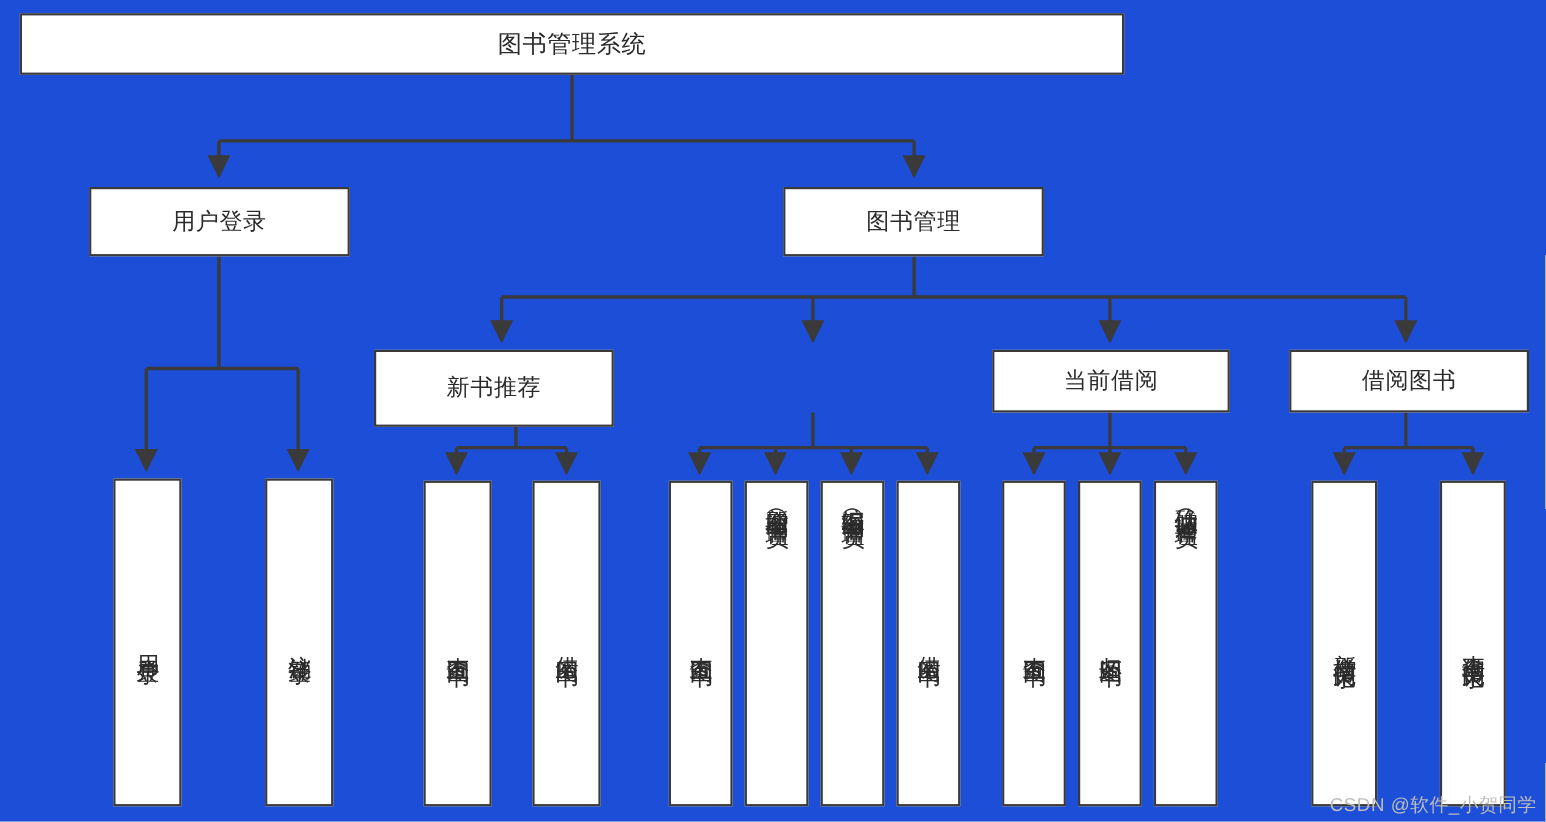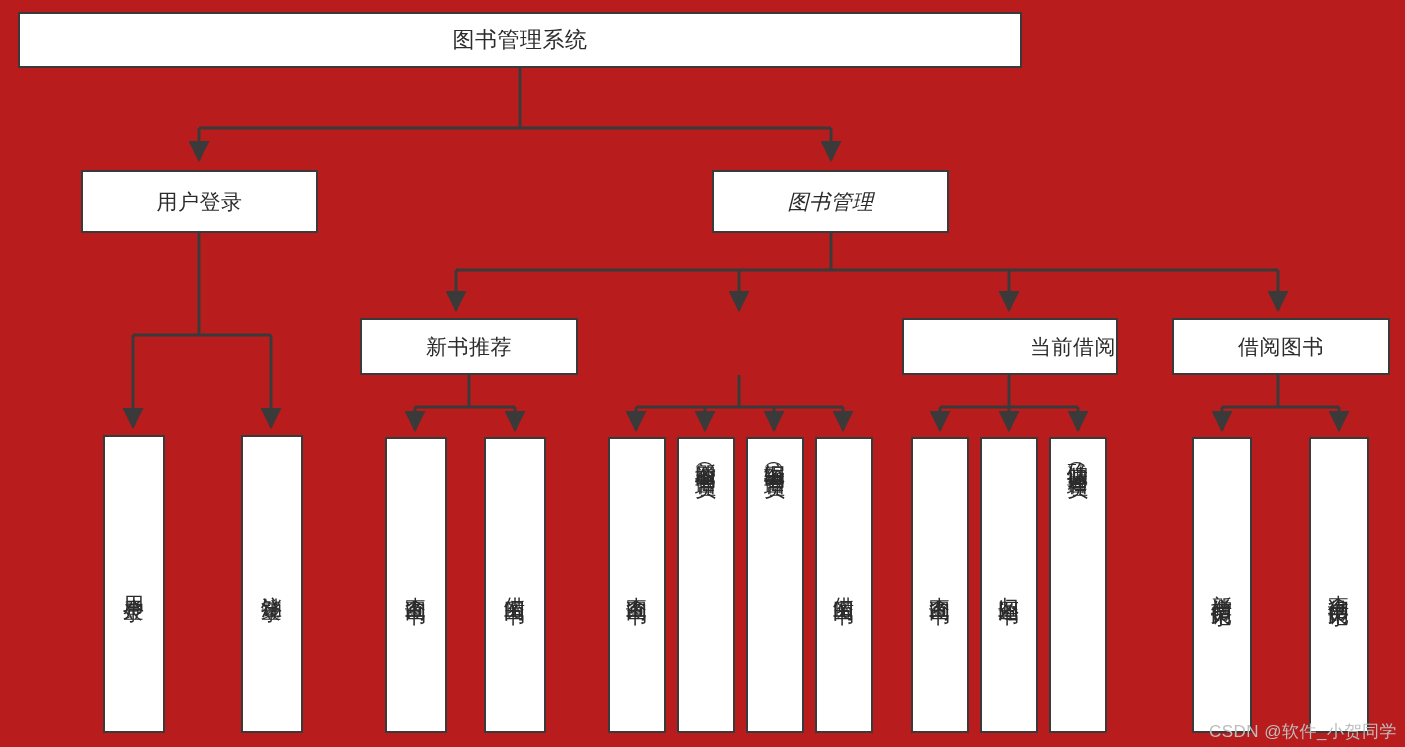--- a/index.html
+++ b/index.html
@@ -7,21 +7,21 @@
     padding: 0;
     background: #ffffff;
   }
   body {
     font-family: "Liberation Sans", "DejaVu Sans", sans-serif;
   }
   #canvas {
     position: relative;
     width: 1405px;
     height: 747px;
-    background: #b91c1c;
+    background: #1d4ed8;
     overflow: hidden;
   }
   #connectors {
     position: absolute;
     left: 0;
     top: 0;
     width: 1405px;
     height: 747px;
   }
   .node {
@@ -133,28 +133,28 @@
     </g>
   </svg>
 
   <div class="node h-node root" style="left:18px; top:12px; width:1004px; height:56px;">
     <span class="node-label">图书管理系统</span>
   </div>
 
   <div class="node h-node" style="left:81px; top:170px; width:237px; height:63px;">
     <span class="node-label">用户登录</span>
   </div>
-  <div class="node h-node" style="left:712px; top:170px; width:237px; height:63px;font-style:italic;">
+  <div class="node h-node" style="left:712px; top:170px; width:237px; height:63px;">
     <span class="node-label">图书管理</span>
   </div>
 
-  <div class="node h-node" style="left:360px; top:318px; width:218px; height:57px;">
+  <div class="node h-node" style="left:340px; top:318px; width:218px; height:70px;">
     <span class="node-label">新书推荐</span>
   </div>
-  <div class="node h-node" style="left:902px; top:318px; width:216px; height:57px;justify-content:flex-end;">
+  <div class="node h-node" style="left:902px; top:318px; width:216px; height:57px;">
     <span class="node-label">当前借阅</span>
   </div>
   <div class="node h-node" style="left:1172px; top:318px; width:218px; height:57px;">
     <span class="node-label">借阅图书</span>
   </div>
 
   <div class="node v-node centered" style="left:103px; top:435px; width:62px; height:298px;">
     <span class="node-label">用户登录</span>
   </div>
   <div class="node v-node centered" style="left:241px; top:435px; width:62px; height:298px;">

